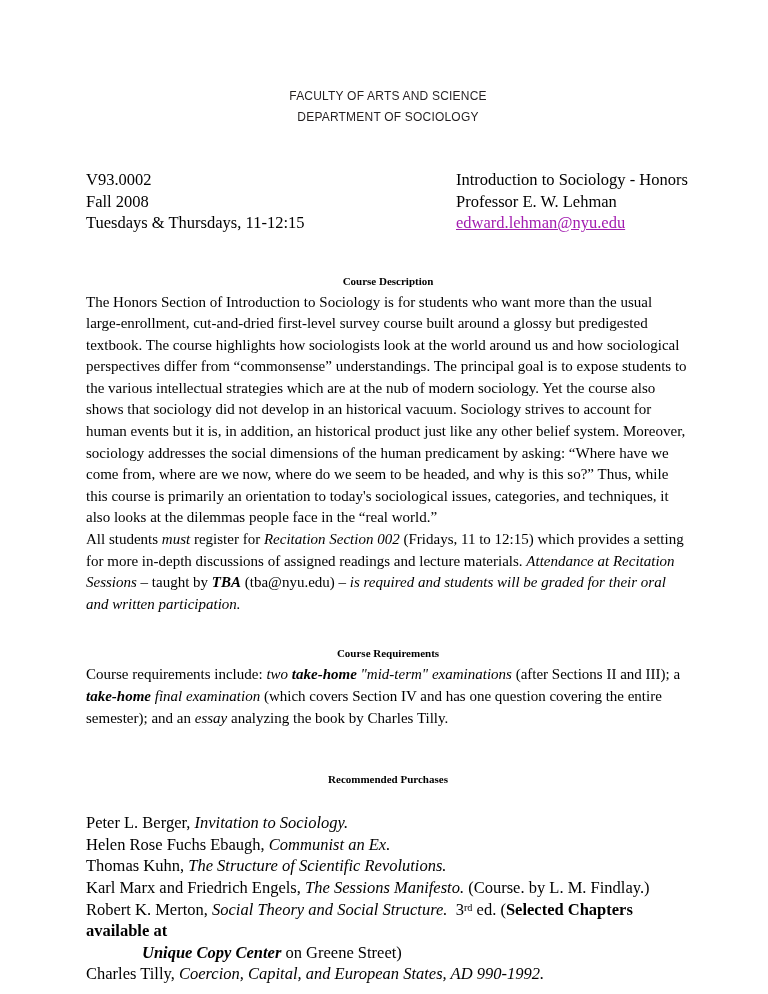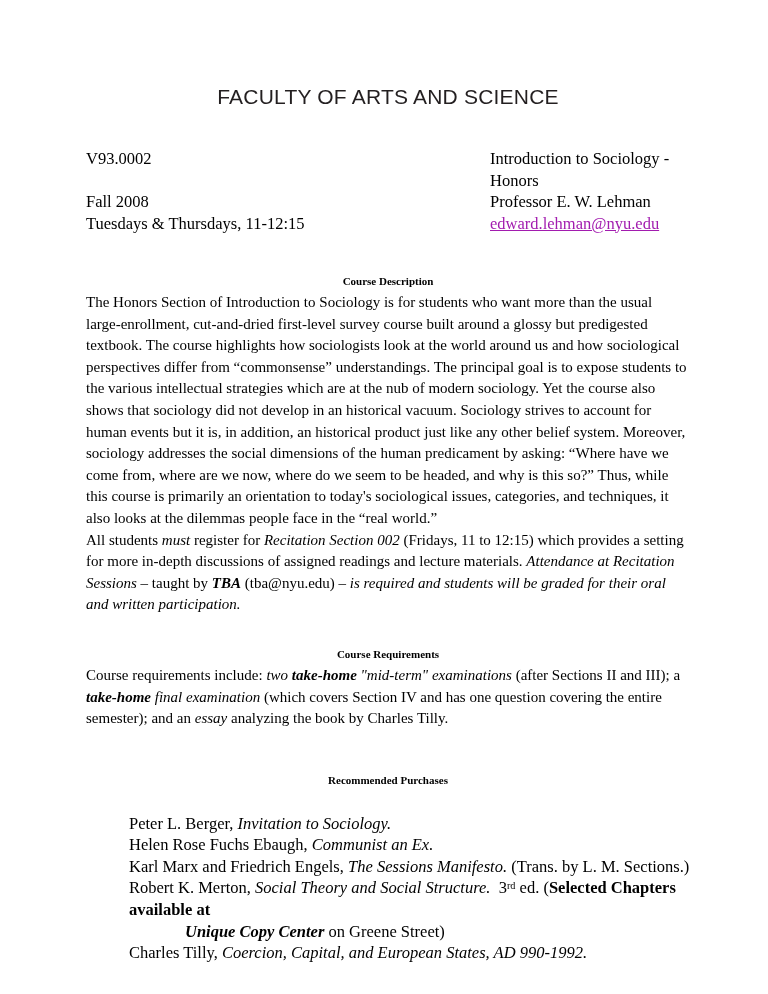--- a/index.html
+++ b/index.html
@@ -19,38 +19,37 @@
     width: 768px;
     height: 994px;
     background: #ffffff;
     box-sizing: border-box;
     padding: 86px 78px 0 86px;
   }
 
   
   .dept-head {
     font-family: "Liberation Sans", "DejaVu Sans", sans-serif;
-    font-size: 21px;
+    font-size: 12px;
     line-height: 21px;
     text-align: center;
     letter-spacing: 0.2px;
     color: #231f20;
   }
   .dept-head div { white-space: nowrap; }
 
   
   .info-block {
     position: relative;
     margin-top: 41px;
     font-size: 16.5px;
     line-height: 21.5px;
   }
   .info-row {
     display: flex;
-    gap: 34px;
   }
   .info-left {
     width: 370px;
     flex: 0 0 370px;
   }
   .info-right {
     flex: 1 1 auto;
   }
   a.email-link {
     color: #a21caf;
@@ -82,35 +81,36 @@
   i, em { font-style: italic; }
   b, strong { font-weight: bold; }
   .bi { font-weight: bold; font-style: italic; }
 
   
   .book-list {
     margin-top: 22px;
     font-size: 16.5px;
     line-height: 21.6px;
   }
-  .book-line { white-space: normal; margin-left: 43px; }
+  .book-line { white-space: normal; }
   .book-line.indent { padding-left: 56px; }
   sup {
     font-size: 0.62em;
     vertical-align: 0.42em;
     line-height: 0;
   }
 </style>
 </head>
 <body>
 
 <div class="page">
 
   <div class="dept-head">
     <div>FACULTY OF ARTS AND SCIENCE</div>
+    <div>DEPARTMENT OF SOCIOLOGY</div>
   </div>
 
   <div class="info-block">
     <div class="info-row">
       <div class="info-left">V93.0002</div>
       <div class="info-right">Introduction to Sociology - Honors</div>
     </div>
     <div class="info-row">
       <div class="info-left">Fall 2008</div>
       <div class="info-right">Professor E. W. Lehman</div>
@@ -134,22 +134,23 @@
   <p class="body-par p-req"><span>Course requirements include: </span><i>two </i><span class="bi">take-home</span><i> "mid-term" examinations</i><span> (after Sections II and III); a </span><span class="bi">take-home</span><i> final examination</i><span> (which covers Section IV and has one question covering the entire semester); and an </span><i>essay</i><span> analyzing the book by Charles Tilly.</span></p>
 
   <div class="section-heading h-rec-purch">Recommended Purchases</div>
 
   <div class="book-list">
 
     <div class="book-line"><span>Peter L. Berger, </span><i>Invitation to Sociology.</i><span></span></div>
 
     <div class="book-line"><span>Helen Rose Fuchs Ebaugh, </span><i>Communist an Ex.</i><span></span></div>
 
+    <div class="book-line"><span>Thomas Kuhn, </span><i>The Structure of Scientific Revolutions.</i><span></span></div>
 
-    <div class="book-line"><span>Karl Marx and Friedrich Engels, </span><i>The Sessions Manifesto.</i><span>  (Trans. by L. M. Sections.)</span></div>
+    <div class="book-line"><span>Karl Marx and Friedrich Engels, </span><i>The Sessions Manifesto.</i><span>  (Course. by L. M. Findlay.)</span></div>
 
     <div class="book-line"><span>Robert K. Merton, </span><i>Social Theory and Social Structure.</i><span>&nbsp; </span><span>3</span><sup>rd</sup><span> ed. (</span><b>Selected Chapters available at</b></div>
 
     <div class="book-line indent"><span class="bi">Unique Copy Center</span><span> on Greene Street)</span></div>
 
     <div class="book-line"><span>Charles Tilly, </span><i>Coercion, Capital, and European States, AD 990-1992.</i><span></span></div>
 
   </div>
 
 </div>

